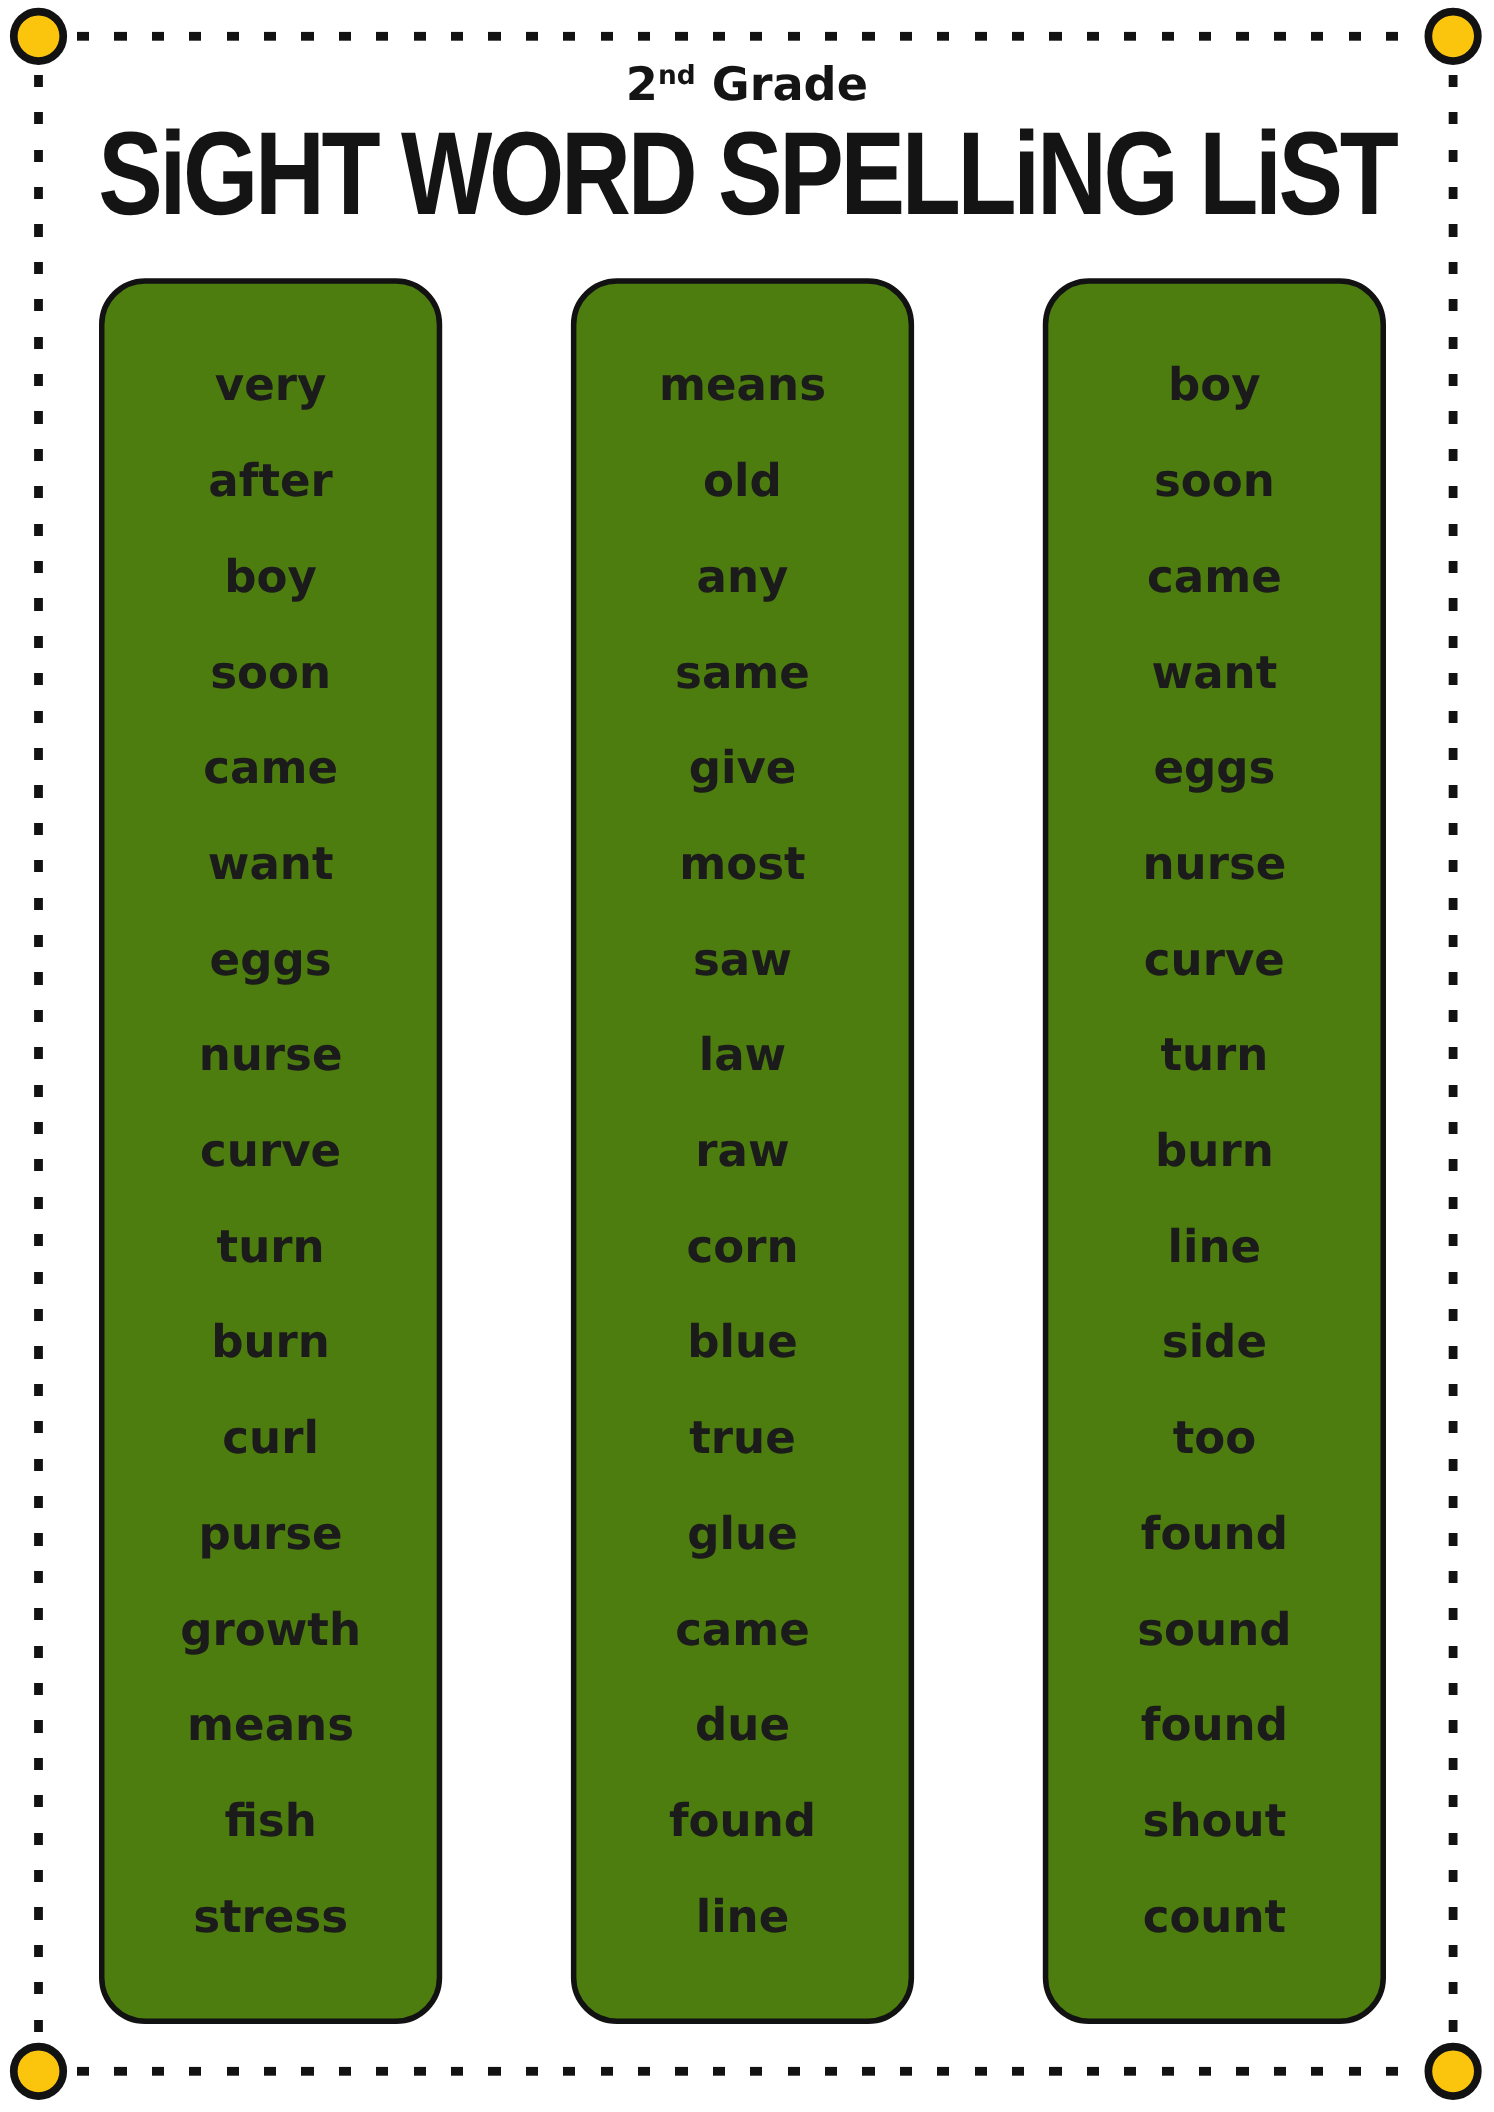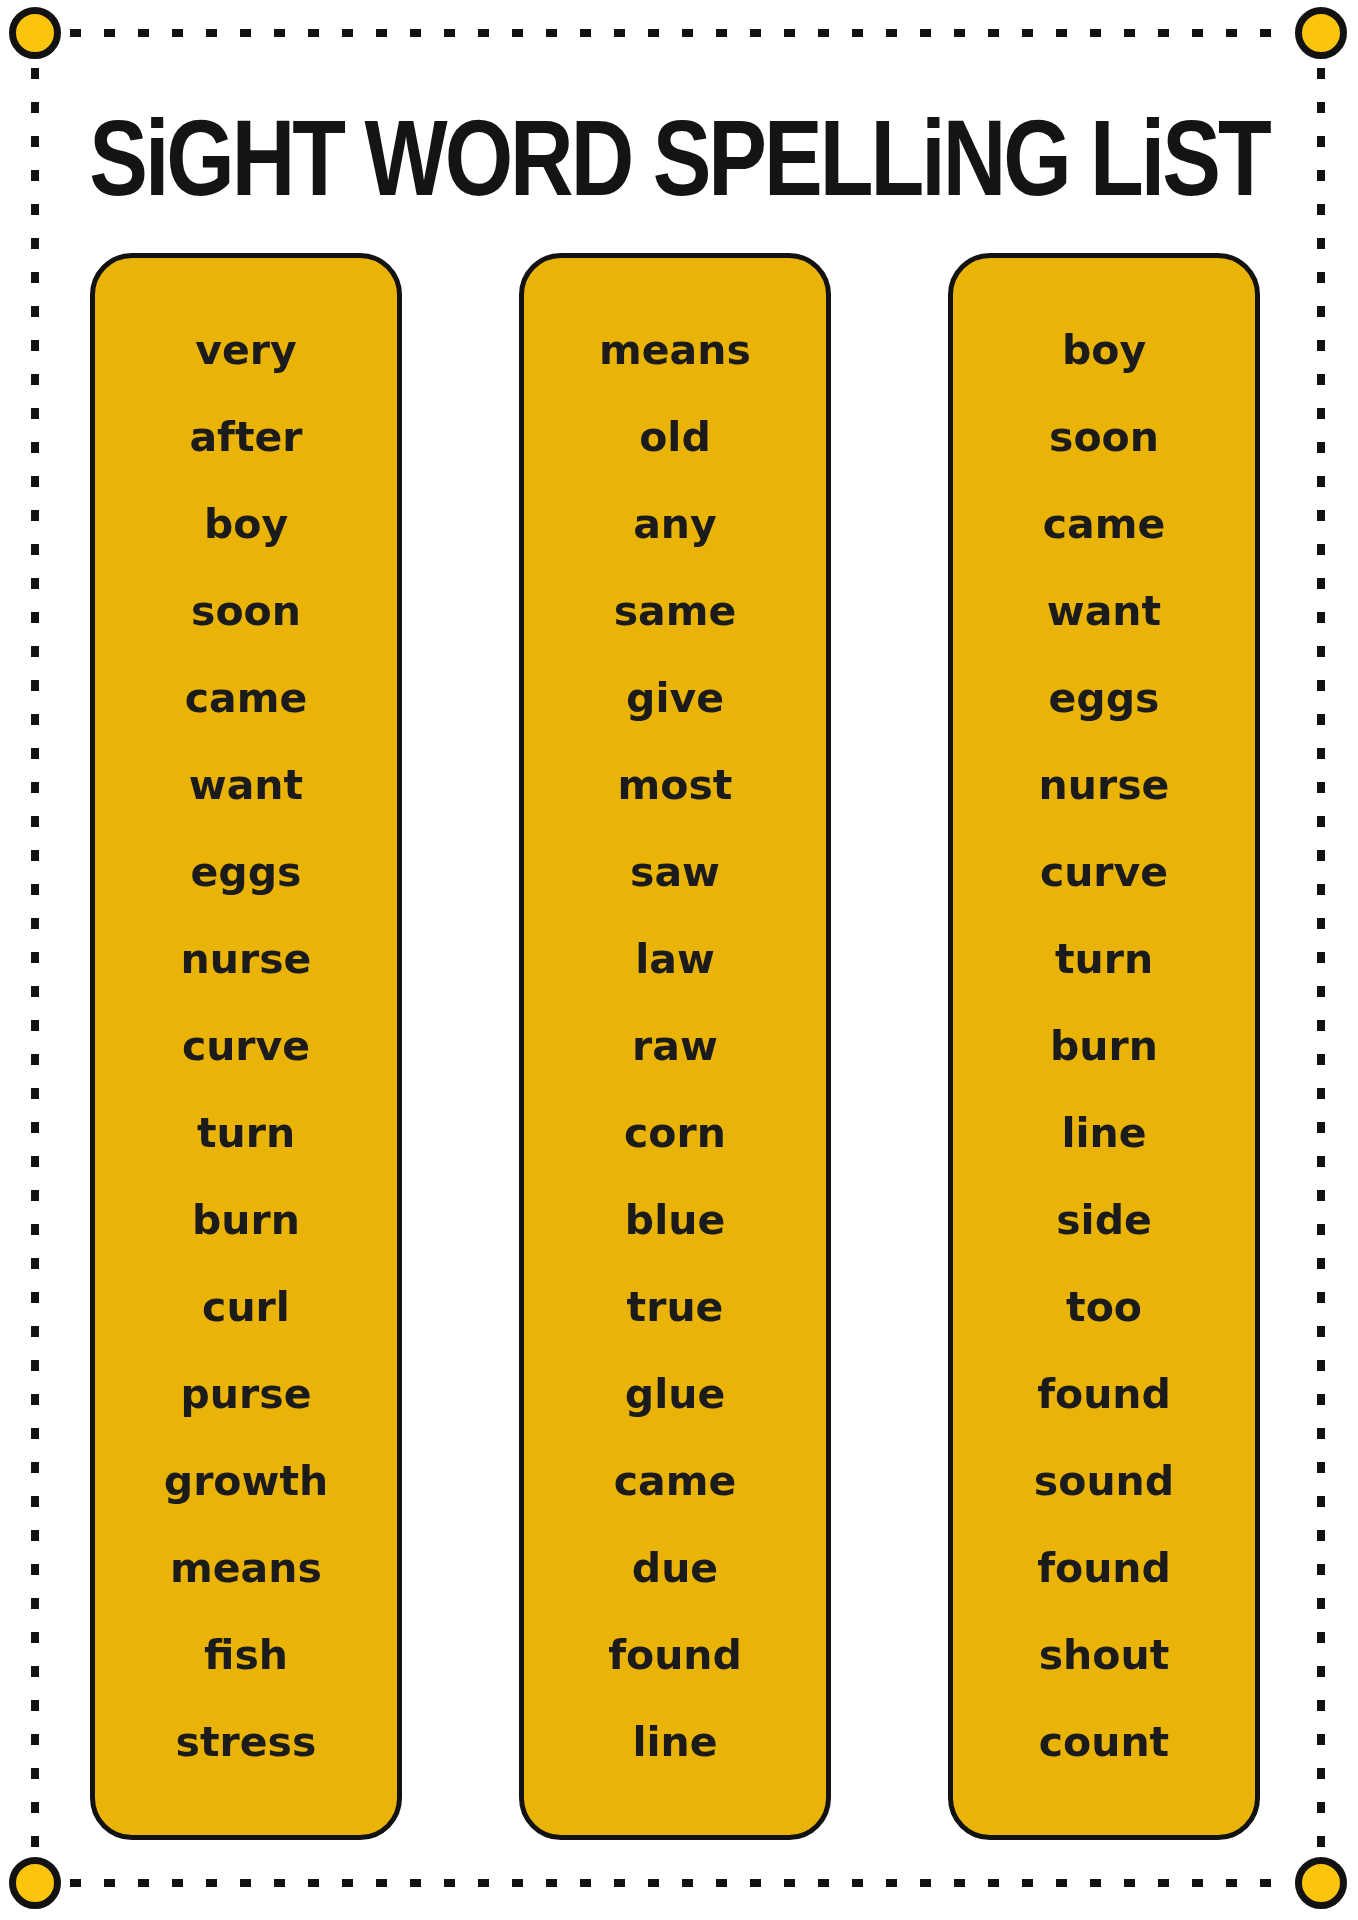--- a/index.html
+++ b/index.html
@@ -50,21 +50,21 @@
   }
   
   .columns{
     position:absolute;left:90px;top:253px;width:1170px;height:1587px;
     display:flex;justify-content:space-between;
   }
   .card{
     box-sizing:border-box;
     width:312px;height:100%;
     border:5px solid #121212;border-radius:42px;
-    background:#eab308;
+    background:#4d7c0f;
     display:flex;flex-direction:column;
     justify-content:space-evenly;
     align-items:center;
     padding:26px 10px;
   }
   .word{
     font-family:"DejaVu Sans",sans-serif;
     font-weight:bold;font-size:41px;line-height:1;
     color:#1b1b1b;text-align:center;
   }
@@ -77,20 +77,21 @@
   <div class="dot-h dot-top"></div>
   <div class="dot-h dot-bottom"></div>
   <div class="dot-v dot-left"></div>
   <div class="dot-v dot-right"></div>
 
   <div class="corner c-tl" style="background: rgb(251, 197, 13);"></div>
   <div class="corner c-tr" style="background: rgb(251, 197, 13);"></div>
   <div class="corner c-bl" style="background: rgb(251, 197, 13);"></div>
   <div class="corner c-br" style="background: rgb(251, 197, 13);"></div>
 
+  <div class="grade-line"><span>2</span><sup>nd</sup><span>&nbsp;</span><span>Grade</span></div>
 
   <h1 class="main-title">SiGHT WORD SPELLiNG LiST</h1>
 
   <div class="columns">
     <section class="card">
         <div class="word">very</div>
         <div class="word">after</div>
         <div class="word">boy</div>
         <div class="word">soon</div>
         <div class="word">came</div>

